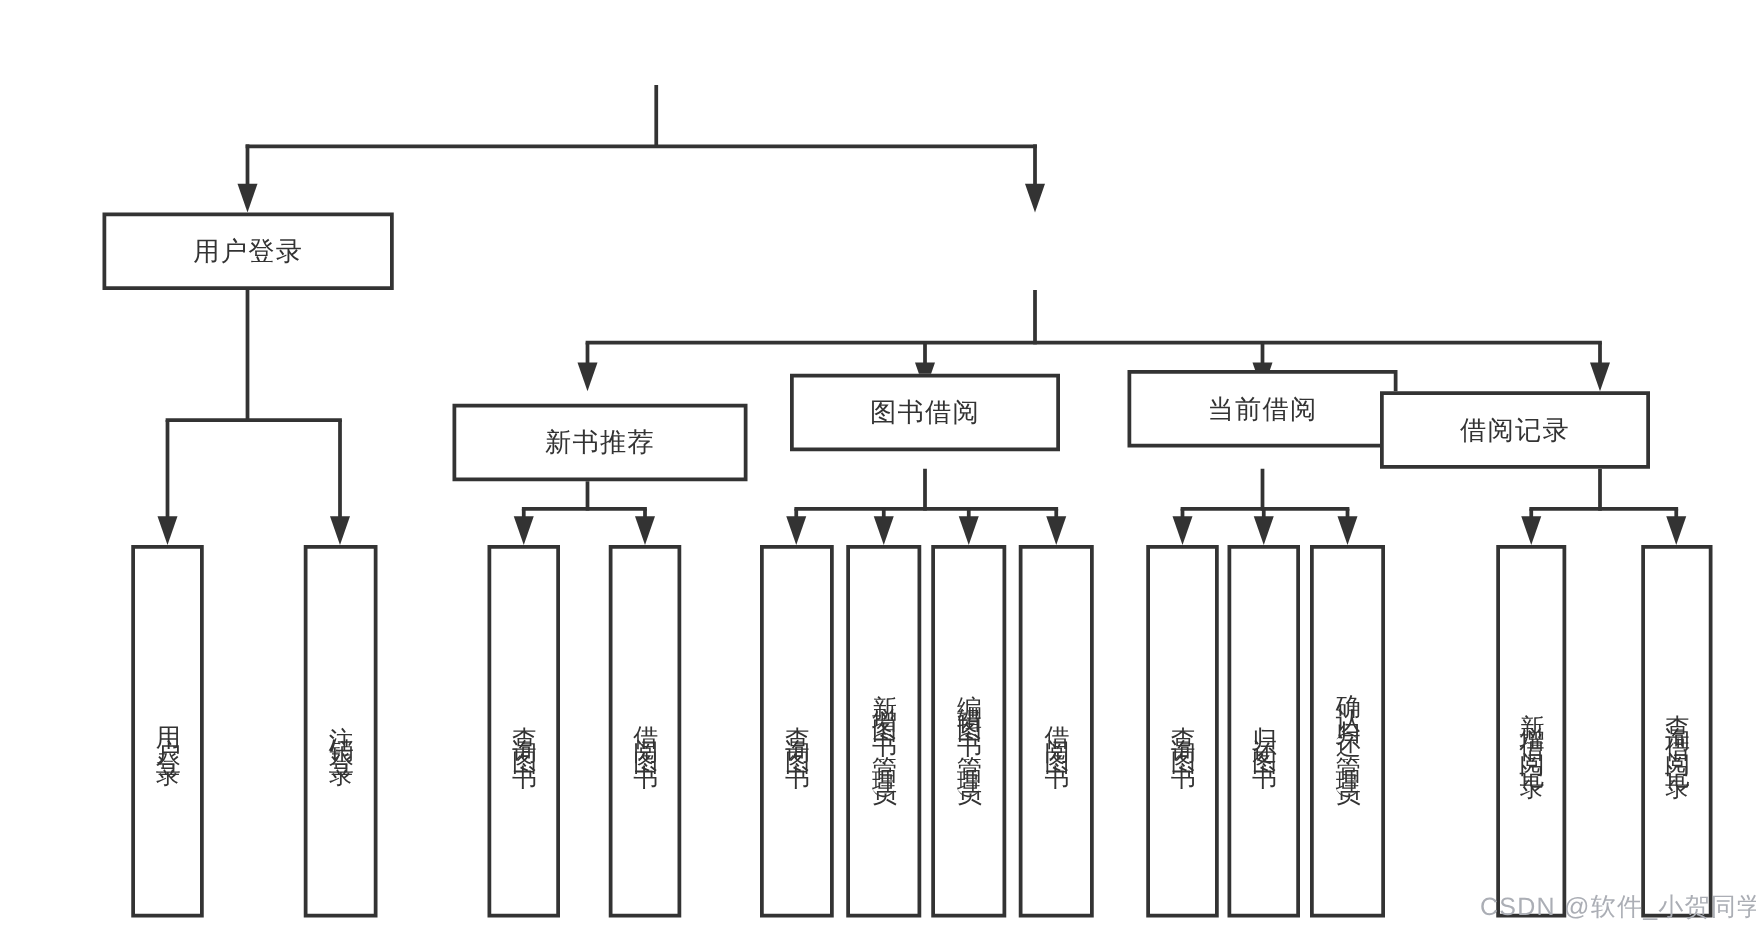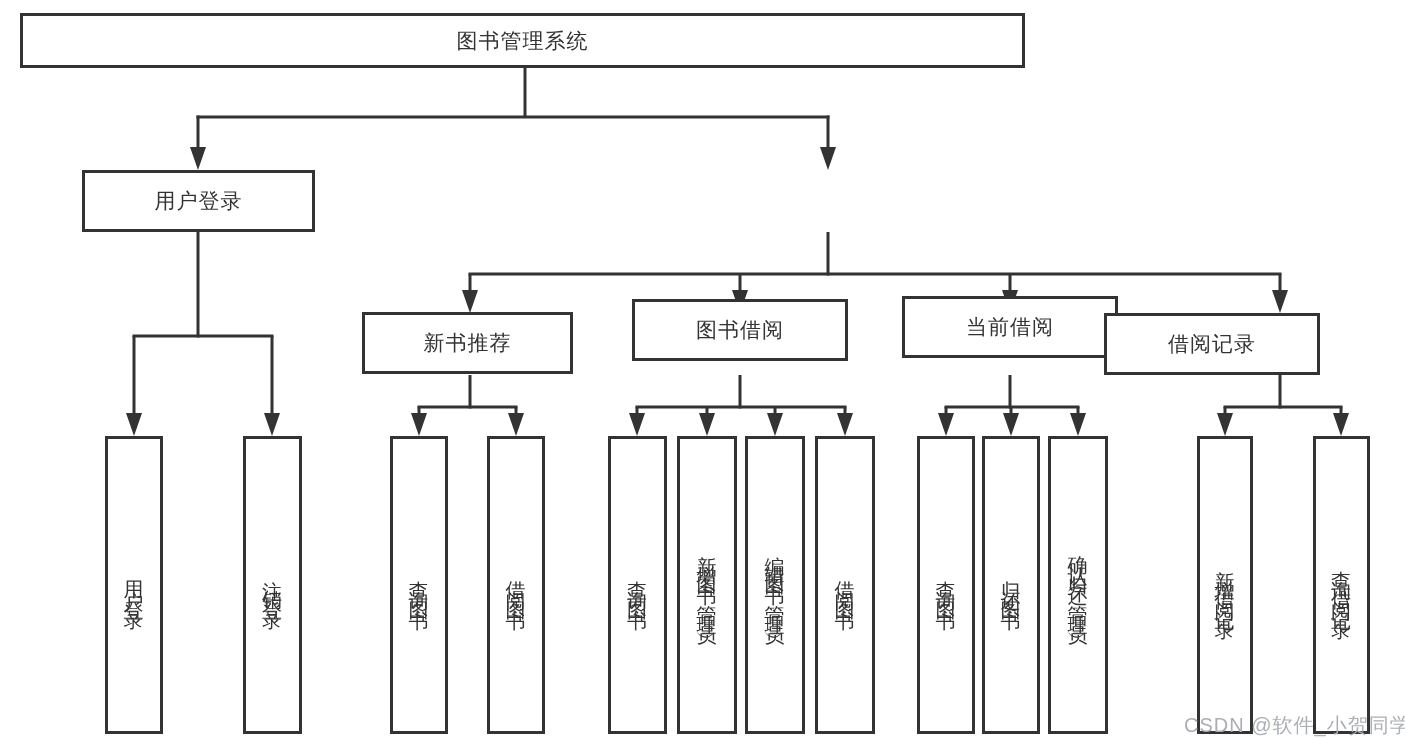--- a/index.html
+++ b/index.html
@@ -109,29 +109,26 @@
       <polygon points="767,413 783,413 775,436"></polygon>
       <polygon points="837,413 853,413 845,436"></polygon>
       <polygon points="938,413 954,413 946,436"></polygon>
       <polygon points="1003,413 1019,413 1011,436"></polygon>
       <polygon points="1070,413 1086,413 1078,436"></polygon>
       <polygon points="1217,413 1233,413 1225,436"></polygon>
       <polygon points="1333,413 1349,413 1341,436"></polygon>
     </g>
   </svg>
 
-  <div class="hbox" style="left:20px;top:13px;width:1005px;height:55px">
-    <span>图书管理系统</span>
-  </div>
 
   <div class="hbox" style="left:82px;top:170px;width:233px;height:62px">
     <span>用户登录</span>
   </div>
 
-  <div class="hbox" style="left:362px;top:312px;width:211px;height:62px">
+  <div class="hbox" style="left:362px;top:323px;width:236px;height:62px">
     <span>新书推荐</span>
   </div>
   <div class="hbox" style="left:632px;top:299px;width:216px;height:62px">
     <span>图书借阅</span>
   </div>
   <div class="hbox" style="left:902px;top:296px;width:216px;height:62px">
     <span>当前借阅</span>
   </div>
   <div class="hbox" style="left:1104px;top:313px;width:216px;height:62px">
     <span>借阅记录</span>

